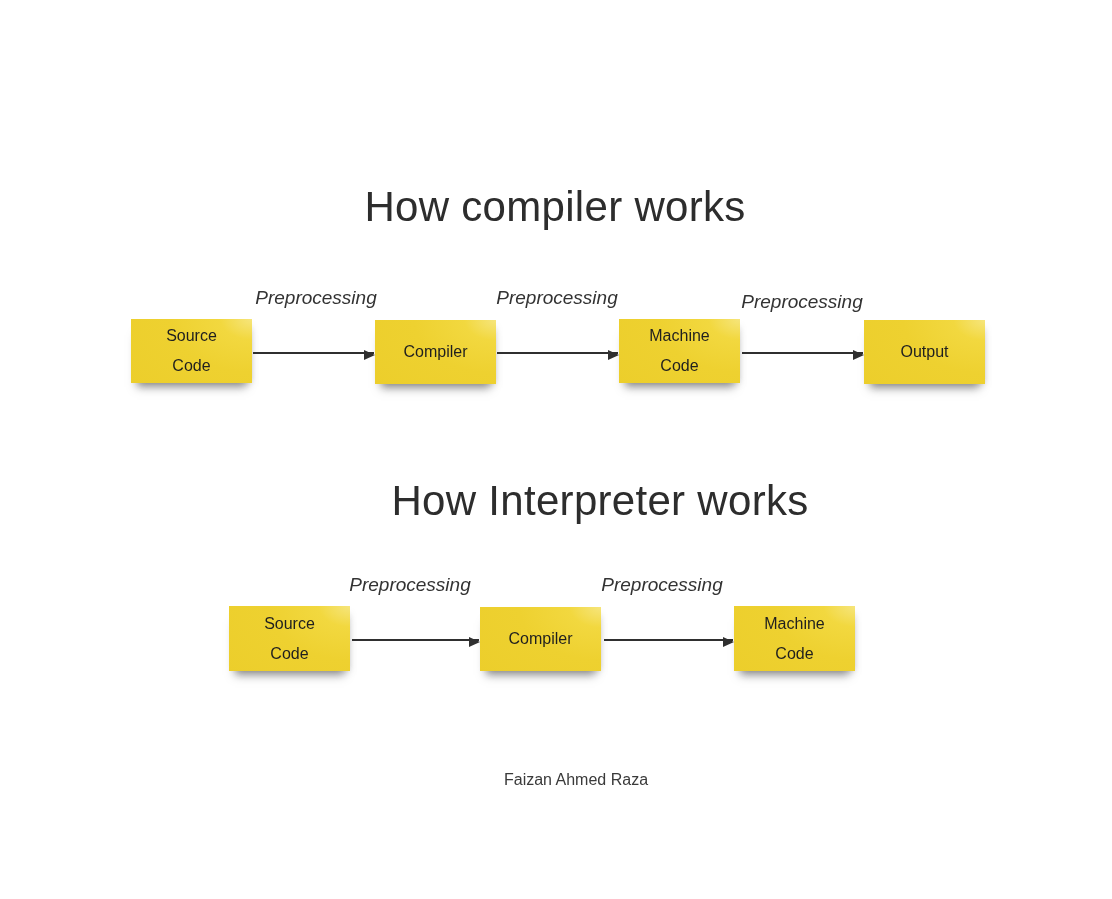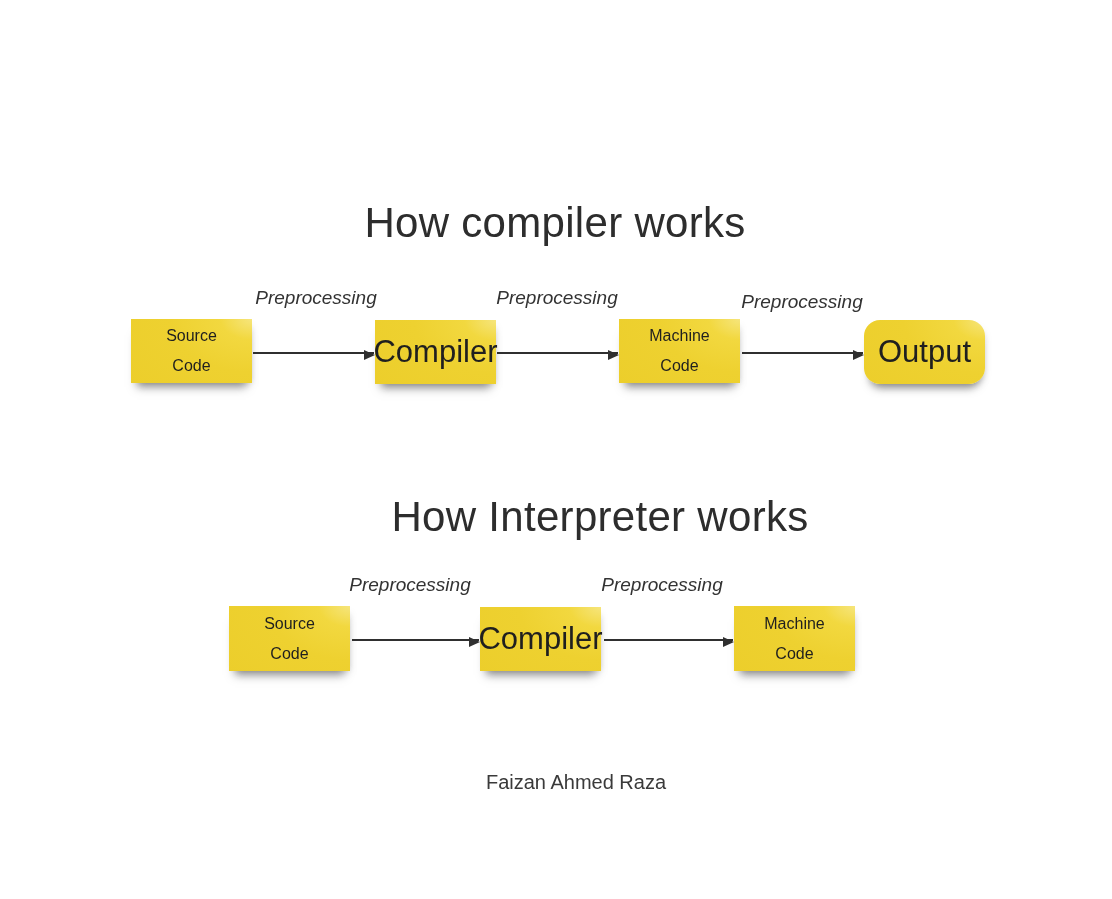--- a/index.html
+++ b/index.html
@@ -16,21 +16,20 @@
     overflow: hidden;
   }
   .title {
     position: absolute;
     transform: translateX(-50%);
     white-space: nowrap;
     font-size: 42px;
     font-weight: 400;
     color: var(--heading-text, #2d2d2d);
     letter-spacing: 0.3px;
-    margin-top: 16px;
   }
   .note {
     position: absolute;
     width: 121px;
     height: 64px;
     display: flex;
     align-items: center;
     justify-content: center;
     text-align: center;
     color: var(--note-text, #1f1f1f);
@@ -41,21 +40,21 @@
       #ecce2b 100%);
     box-shadow: 0 10px 9px -6px rgba(80,80,80,0.60),
                 3px 4px 7px -4px rgba(120,120,120,0.40);
   }
   .note .lbl {
     font-size: 16px;
     line-height: 30px;
     white-space: pre-line;
   }
   .note.single .lbl {
-    font-size: 31px;
+    font-size: 16px;
     line-height: 28px;
   }
   .conn-label {
     position: absolute;
     transform: translateX(-50%);
     font-size: 19px;
     color: var(--label-text, #333333);
     white-space: nowrap;
     font-style: italic;
   }
@@ -71,21 +70,21 @@
     top: -4px;
     width: 0;
     height: 0;
     border-left: 11px solid var(--arrow, #2f2f2f);
     border-top: 5px solid transparent;
     border-bottom: 5px solid transparent;
   }
   .footer-credit {
     position: absolute;
     transform: translateX(-50%);
-    font-size: 20px;
+    font-size: 16px;
     color: #3a3a3a;
     white-space: nowrap;
     text-align: center;
   }
 </style>
 </head>
 <body>
 
 <div class="canvas">
 
@@ -100,21 +99,21 @@
       <span class="lbl">Source
 Code</span>
     </div>
     <div class="note single" style="left:375px; top:320px;">
       <span class="lbl">Compiler</span>
     </div>
     <div class="note" style="left:619px; top:319px;">
       <span class="lbl">Machine
 Code</span>
     </div>
-    <div class="note single" style="left:864px; top:320px;border-radius:16px;">
+    <div class="note single" style="left:864px; top:320px;">
       <span class="lbl">Output</span>
     </div>
 
     <div class="arrow" style="left:253px; top:352px; width:121px;"></div>
     <div class="arrow" style="left:497px; top:352px; width:121px;"></div>
     <div class="arrow" style="left:742px; top:352px; width:121px;"></div>
   </div>
 
   <div>
     <div class="title" style="left:600px; top:477px;">How Interpreter works</div>

